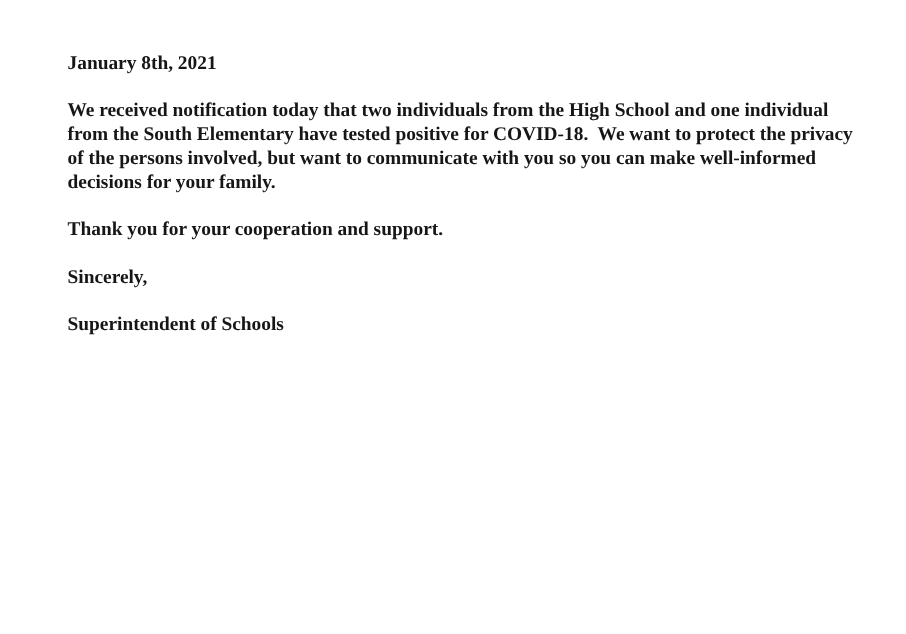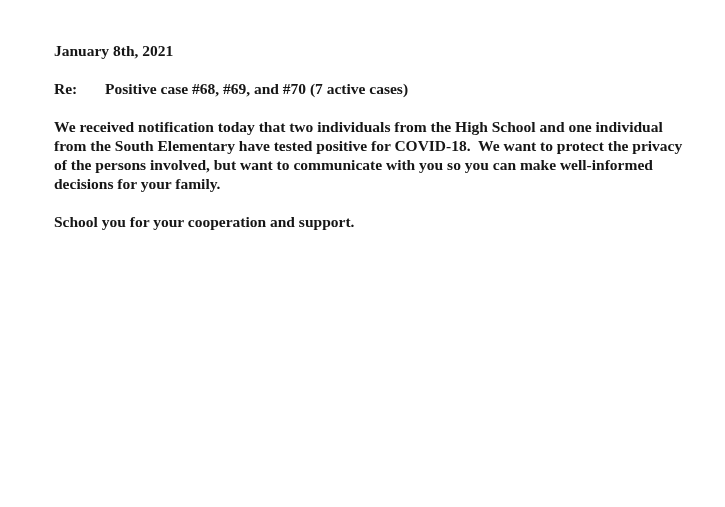--- a/index.html
+++ b/index.html
@@ -34,25 +34,26 @@
     margin: 0;
   }
 </style>
 </head>
 <body>
 
 <div class="page">
 
   <p>January 8th, 2021</p>
 
-  <p><span class="re-label">Re:</span><span>Positive case #68, #69, and #70 (7 active cases)</span></p>
 
 
   <p>We received notification today that two individuals from the High School and one individual from the South Elementary have tested positive for COVID-18.  We want to protect the privacy of the persons involved, but want to communicate with you so you can make well-informed decisions for your family.</p>
 
 
-  <p>School you for your cooperation and support.</p>
+  <p>Thank you for your cooperation and support.</p>
 
+  <p>Sincerely,</p>
 
   <div class="sig-block">
+    <p>Superintendent of Schools</p>
   </div>
 
 </div>
 
 </body></html>

